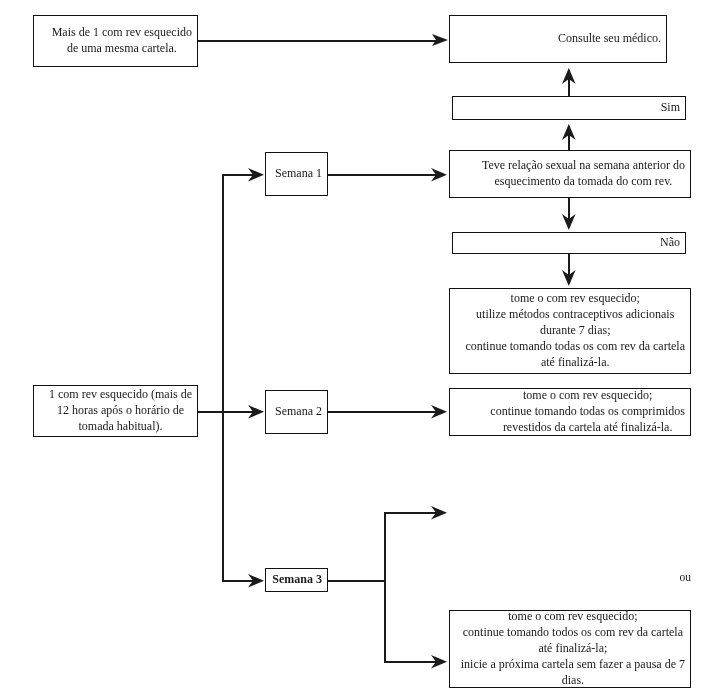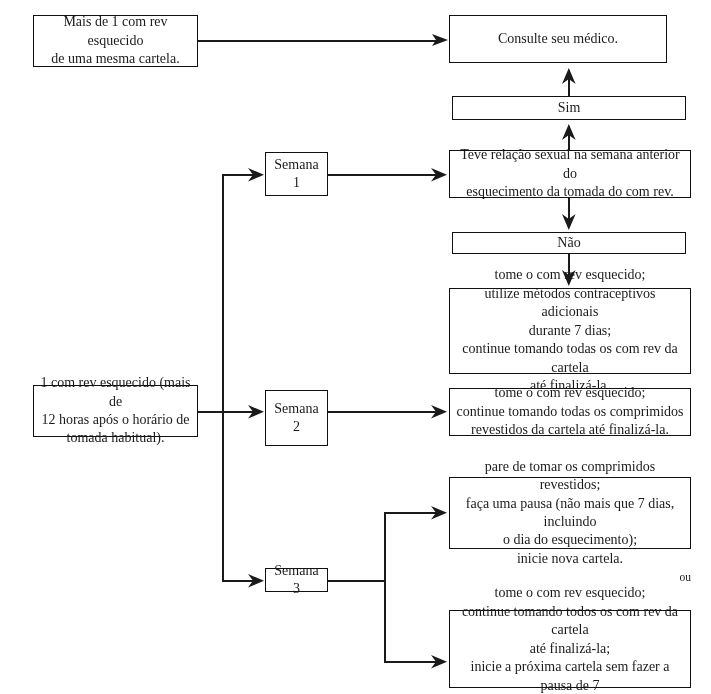--- a/index.html
+++ b/index.html
@@ -12,24 +12,24 @@
     color:#1a1a1a;
     overflow:hidden;
   }
   .node{
     position:absolute;
     box-sizing:border-box;
     border:1.6px solid #111111;
     background:#ffffff;
     display:flex;
     align-items:center;
-    justify-content:center;
+    justify-content:flex-end;
     text-align:center;
     line-height:1.32;
-    font-size:14px;
+    font-size:12px;
     padding:2px 5px;
     white-space:pre-line;
   }
   .plain{
     position:absolute;
     text-align:center;
     font-size:11.5px;
     line-height:1.3;
   }
   .conn{position:absolute;background:#1a1a1a;}
@@ -136,40 +136,34 @@
   <div class="node" style="left:33px;top:385px;width:165px;height:52px;">
     <span>1 com rev esquecido (mais de
 12 horas após o horário de
 tomada habitual).</span>
   </div>
 
   <div class="node" style="left:265px;top:152px;width:63px;height:44px;">
     <span>Semana 1</span>
   </div>
 
-  <div class="node" style="left:265px;top:390px;width:63px;height:56px;">
+  <div class="node" style="left:265px;top:390px;width:63px;height:44px;">
     <span>Semana 2</span>
   </div>
 
-  <div class="node" style="left:265px;top:568px;width:63px;height:24px;">
+  <div class="node" style="left:265px;top:568px;width:63px;height:24px;font-weight:bold;">
     <span>Semana 3</span>
   </div>
 
   <div class="node" style="left:449px;top:388px;width:242px;height:48px;">
     <span>tome o com rev  esquecido;
 continue tomando todas os comprimidos
 revestidos da cartela até finalizá-la.</span>
   </div>
 
-  <div class="node" style="left:449px;top:477px;width:242px;height:72px;">
-    <span>pare de tomar os comprimidos revestidos;
-faça uma pausa (não mais que 7 dias, incluindo
-o dia do esquecimento);
-inicie nova cartela.</span>
-  </div>
 
   <div class="plain" style="left:449px;top:570px;width:242px;text-align:right;">
     <span>ou</span>
   </div>
 
   <div class="node" style="left:449px;top:610px;width:242px;height:78px;">
     <span>tome o com rev esquecido;
 continue tomando todos os com rev  da cartela
 até finalizá-la;
 inicie a próxima cartela sem fazer a pausa de 7

